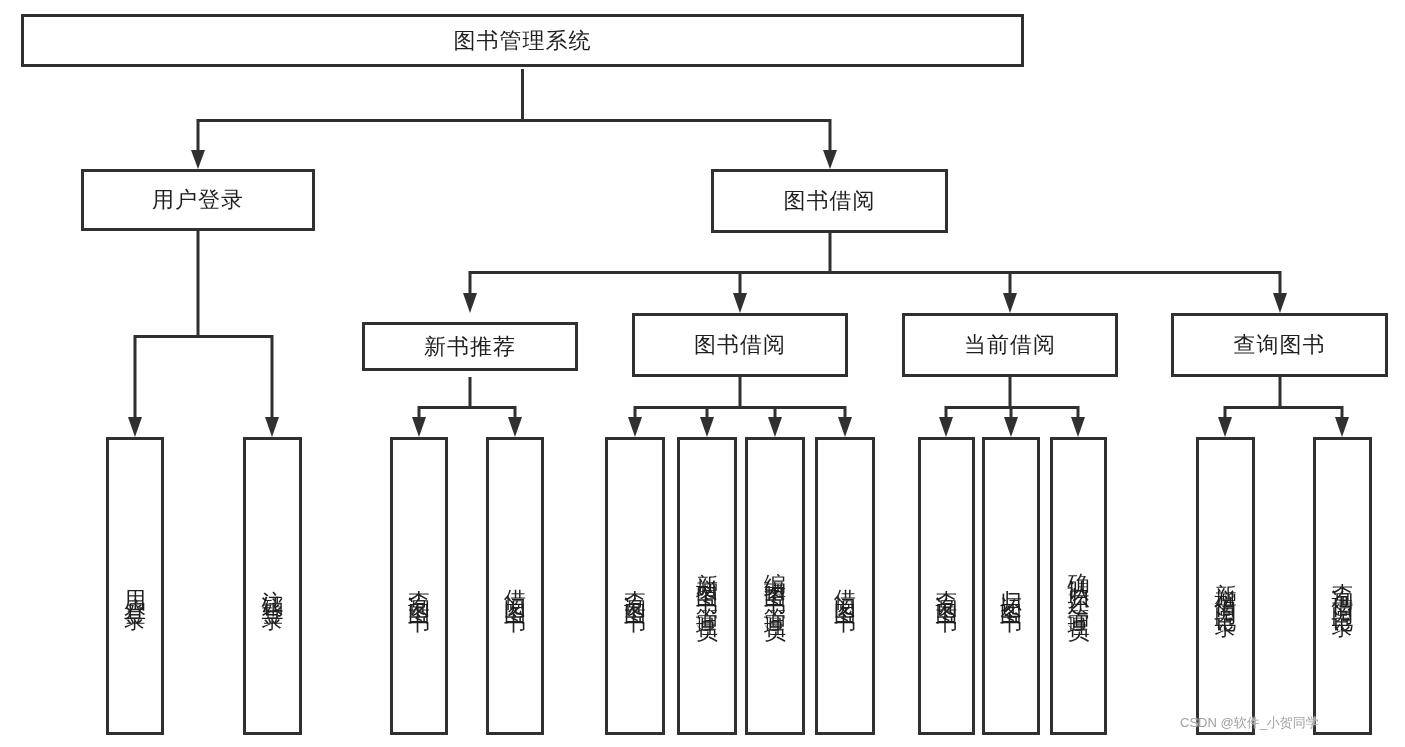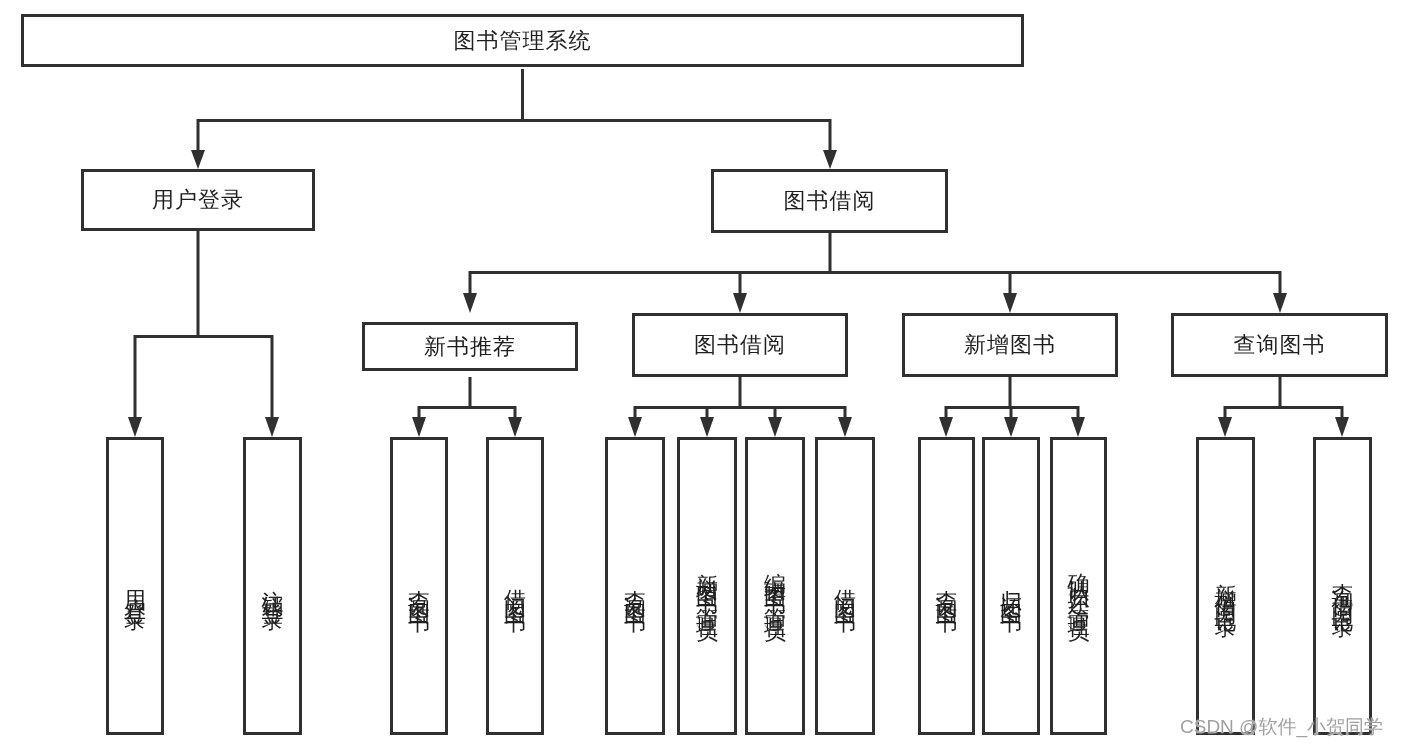--- a/index.html
+++ b/index.html
@@ -36,21 +36,21 @@
   .box .v{
     writing-mode:vertical-rl;
     text-orientation:mixed;
     letter-spacing:7px;
     white-space:nowrap;
   }
   #watermark{
     position:absolute;
     left:1180px;top:714px;
     z-index:2;
-    font-size:19px;
+    font-size:13px;
     color:var(--wm);
     text-shadow:0 0 2px #ffffff,0 0 1px #ffffff;
     white-space:nowrap;
   }
 </style>
 </head>
 <body>
 
 <div id="canvas">
 
@@ -115,21 +115,21 @@
     <span>图书借阅</span>
   </div>
 
   <div class="box" style="left:362px;top:322px;width:216px;height:49px">
     <span>新书推荐</span>
   </div>
   <div class="box" style="left:632px;top:313px;width:216px;height:64px">
     <span>图书借阅</span>
   </div>
   <div class="box" style="left:902px;top:313px;width:216px;height:64px">
-    <span>新增图书</span>
+    <span>当前借阅</span>
   </div>
   <div class="box" style="left:1171px;top:313px;width:217px;height:64px">
     <span>查询图书</span>
   </div>
 
   <div class="box" style="left:106px;top:437px;width:58px;height:298px">
     <span class="v">用户登录</span>
   </div>
   <div class="box" style="left:243px;top:437px;width:59px;height:298px">
     <span class="v">注销登录</span>

